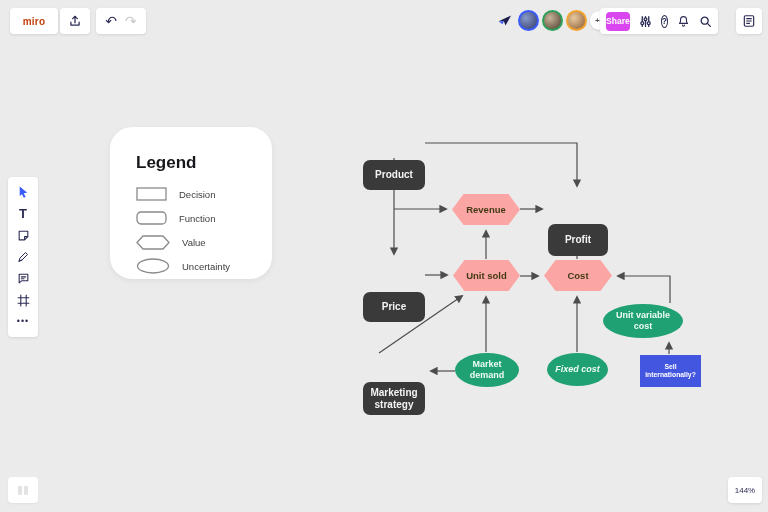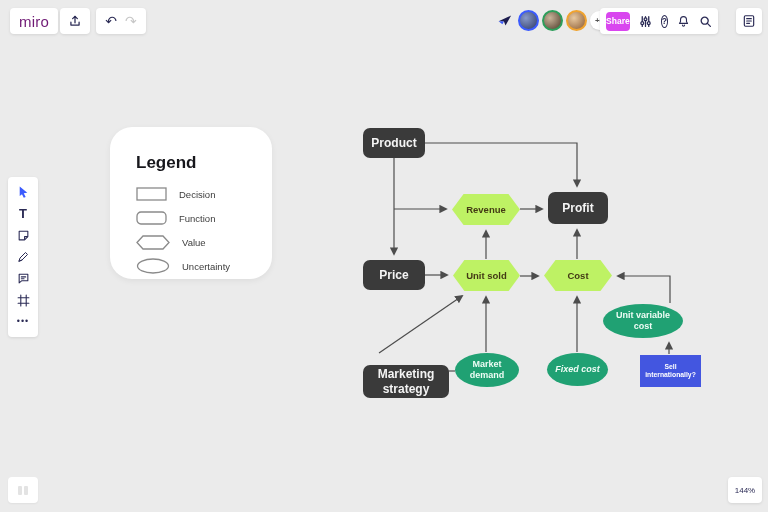--- a/index.html
+++ b/index.html
@@ -10,21 +10,21 @@
     position:relative; overflow:hidden;
     color:#1c1c4e;
   }
   .panel {
     position:absolute; background:#ffffff; border-radius:4px;
     box-shadow:0 1px 3px rgba(0,0,0,.10);
     display:flex; align-items:center; justify-content:center;
   }
   
   .logo-box { left:10px; top:8px; width:48px; height:26px; }
-  .logo { font-weight:normal; font-size:15px; color:#701a75; letter-spacing:.2px; }
+  .logo { font-weight:bold; font-size:10px; color:#c2410c; letter-spacing:.2px; }
   .upload-box { left:60px; top:8px; width:30px; height:26px; }
   .undo-box { left:96px; top:8px; width:50px; height:26px; gap:8px; }
   .undo-glyph { font-size:14px; color:#2b2b55; line-height:1; }
   .redo-glyph { font-size:14px; color:#c7c7c7; line-height:1; }
   
   .collab { position:absolute; left:498px; top:10px; display:flex; align-items:center; gap:3px; }
   .avatar { width:21px; height:21px; border-radius:50%; border:2px solid transparent; }
   .av1 { border-color:#3b5bfd; background:radial-gradient(circle at 35% 35%, #8899c9, #2e3a66); }
   .av2 { border-color:#2e9e5b; background:radial-gradient(circle at 35% 35%, #c9b59a, #4d3a2a); }
   .av3 { border-color:#f0a32f; background:radial-gradient(circle at 35% 35%, #e8c9a0, #8a5a33); }
@@ -60,32 +60,32 @@
     position:absolute; left:110px; top:127px; width:162px; height:152px;
     background:#ffffff; border-radius:22px; box-shadow:0 2px 6px rgba(0,0,0,.06);
     padding:26px 0 0 26px;
   }
   .legend-title { font-size:17px; font-weight:bold; color:#17171c; margin-bottom:14px; }
   .legend-row { display:flex; align-items:center; gap:12px; margin-bottom:10px; height:14px; }
   .legend-label { font-size:9.5px; color:#3d3d3d; }
   
   .edges { position:absolute; left:0; top:0; width:768px; height:512px; pointer-events:none; }
   .node { position:absolute; display:flex; align-items:center; justify-content:center; text-align:center; line-height:1.2; cursor:pointer; }
-  .node-dark { background:#3a3a3a; border-radius:7px; color:#f4f4f4; font-size:12px; font-weight:600; }
-  .node-hex { background:#bef264; color:#433a15; font-size:9.5px; font-weight:600;
+  .node-dark { background:#3a3a3a; border-radius:7px; color:#f4f4f4; font-size:10px; font-weight:600;margin-top:32px; }
+  .node-hex { background:#fca5a5; color:#433a15; font-size:9.5px; font-weight:600;
     clip-path:polygon(0% 50%, 17% 0%, 83% 0%, 100% 50%, 83% 100%, 17% 100%); }
   .node-ellipse { background:#20a173; border-radius:50%; color:#eefcf5; font-size:9px; font-weight:600; }
   .node-blue { background:#4356e0; color:#ffffff; font-size:6.8px; font-weight:600; }
   .n-product   { left:363px; top:128px; width:62px; height:30px; }
   .n-revenue   { left:452px; top:194px; width:68px; height:31px; }
   .n-profit    { left:548px; top:192px; width:60px; height:32px; }
   .n-price     { left:363px; top:260px; width:62px; height:30px; }
   .n-unitsold  { left:453px; top:260px; width:67px; height:31px; }
   .n-cost      { left:544px; top:260px; width:68px; height:31px; }
-  .n-marketing { left:363px; top:365px; width:86px; height:33px; padding:2px 6px; }
+  .n-marketing { left:363px; top:350px; width:62px; height:33px; padding:2px 6px; }
   .n-demand    { left:455px; top:353px; width:64px; height:34px; padding:2px 7px; }
   .n-fixed     { left:547px; top:353px; width:61px; height:33px;font-style:italic; }
   .n-uvc       { left:603px; top:304px; width:80px; height:34px; padding:2px 9px; }
   .n-sellintl  { left:640px; top:355px; width:61px; height:32px; }
   
   .frames-box { left:8px; top:477px; width:30px; height:26px; gap:2px; box-shadow:0 1px 2px rgba(0,0,0,.05); }
   .faint-bar { width:4px; height:9px; background:#e3e3e3; border-radius:1px; }
   .zoom-box { left:728px; top:477px; width:34px; height:26px; }
   .zoom-label { font-size:8px; font-weight:normal; color:#2b2b55; }
   svg { display:block; }

